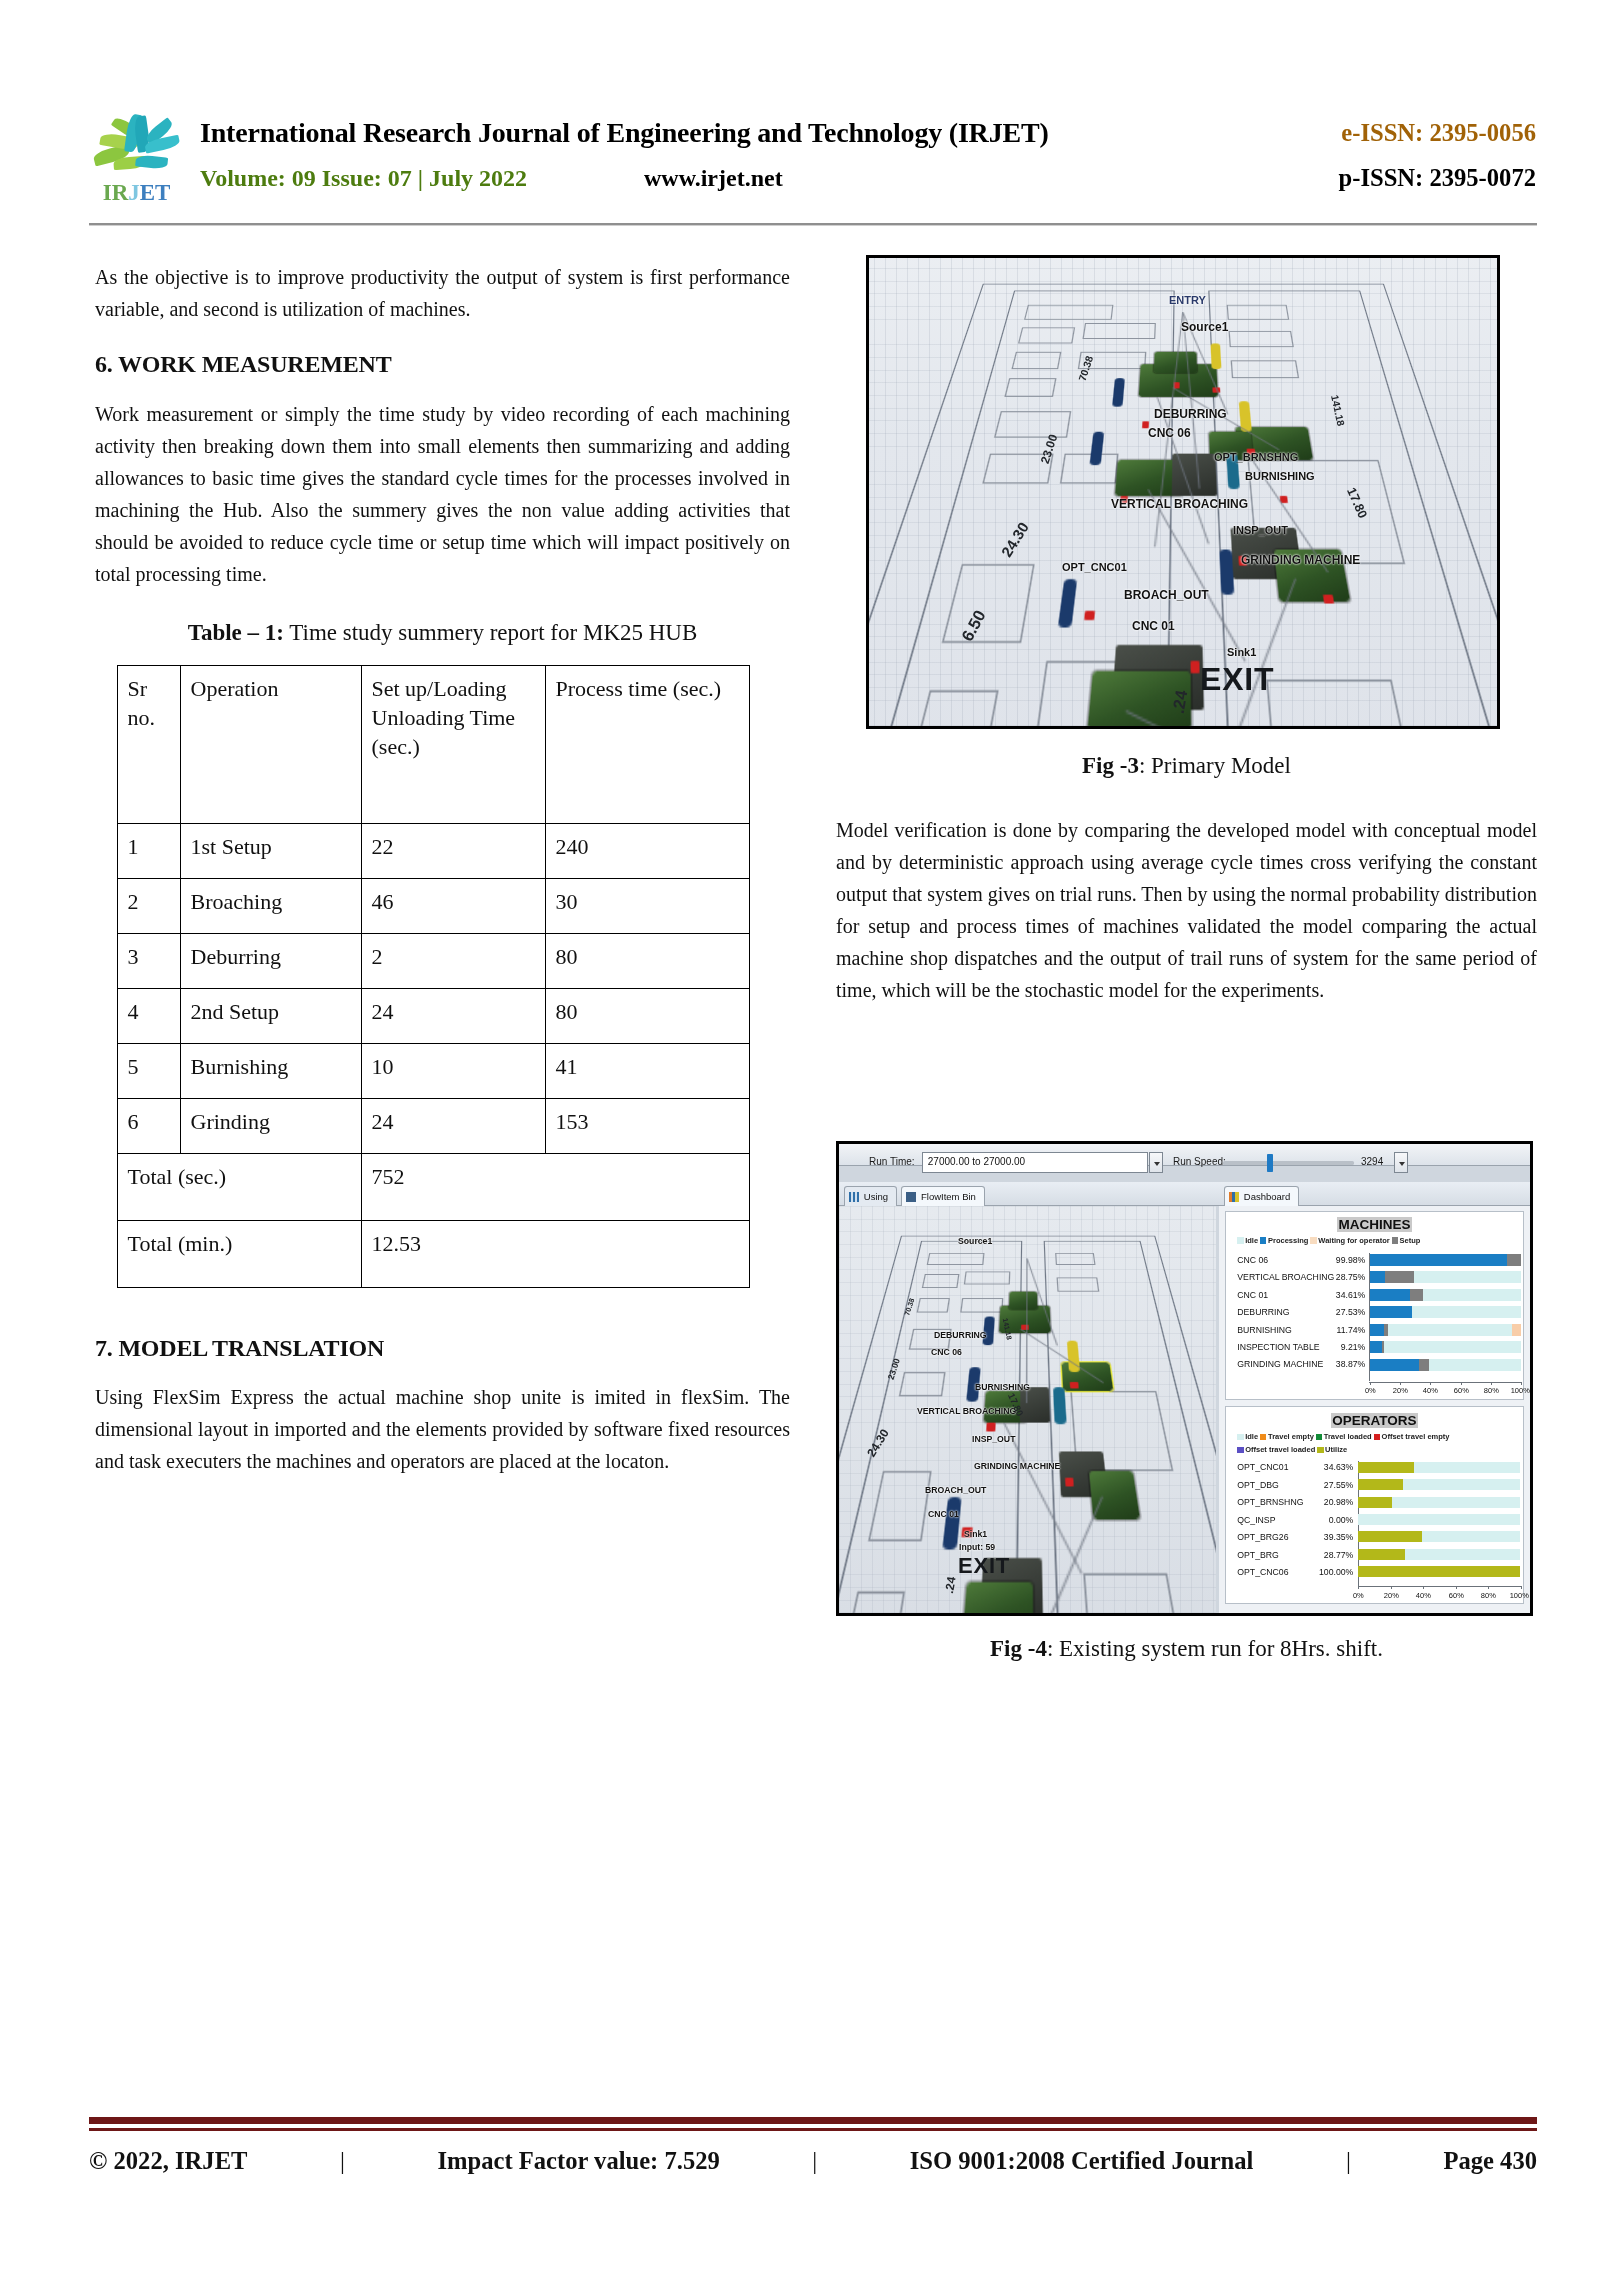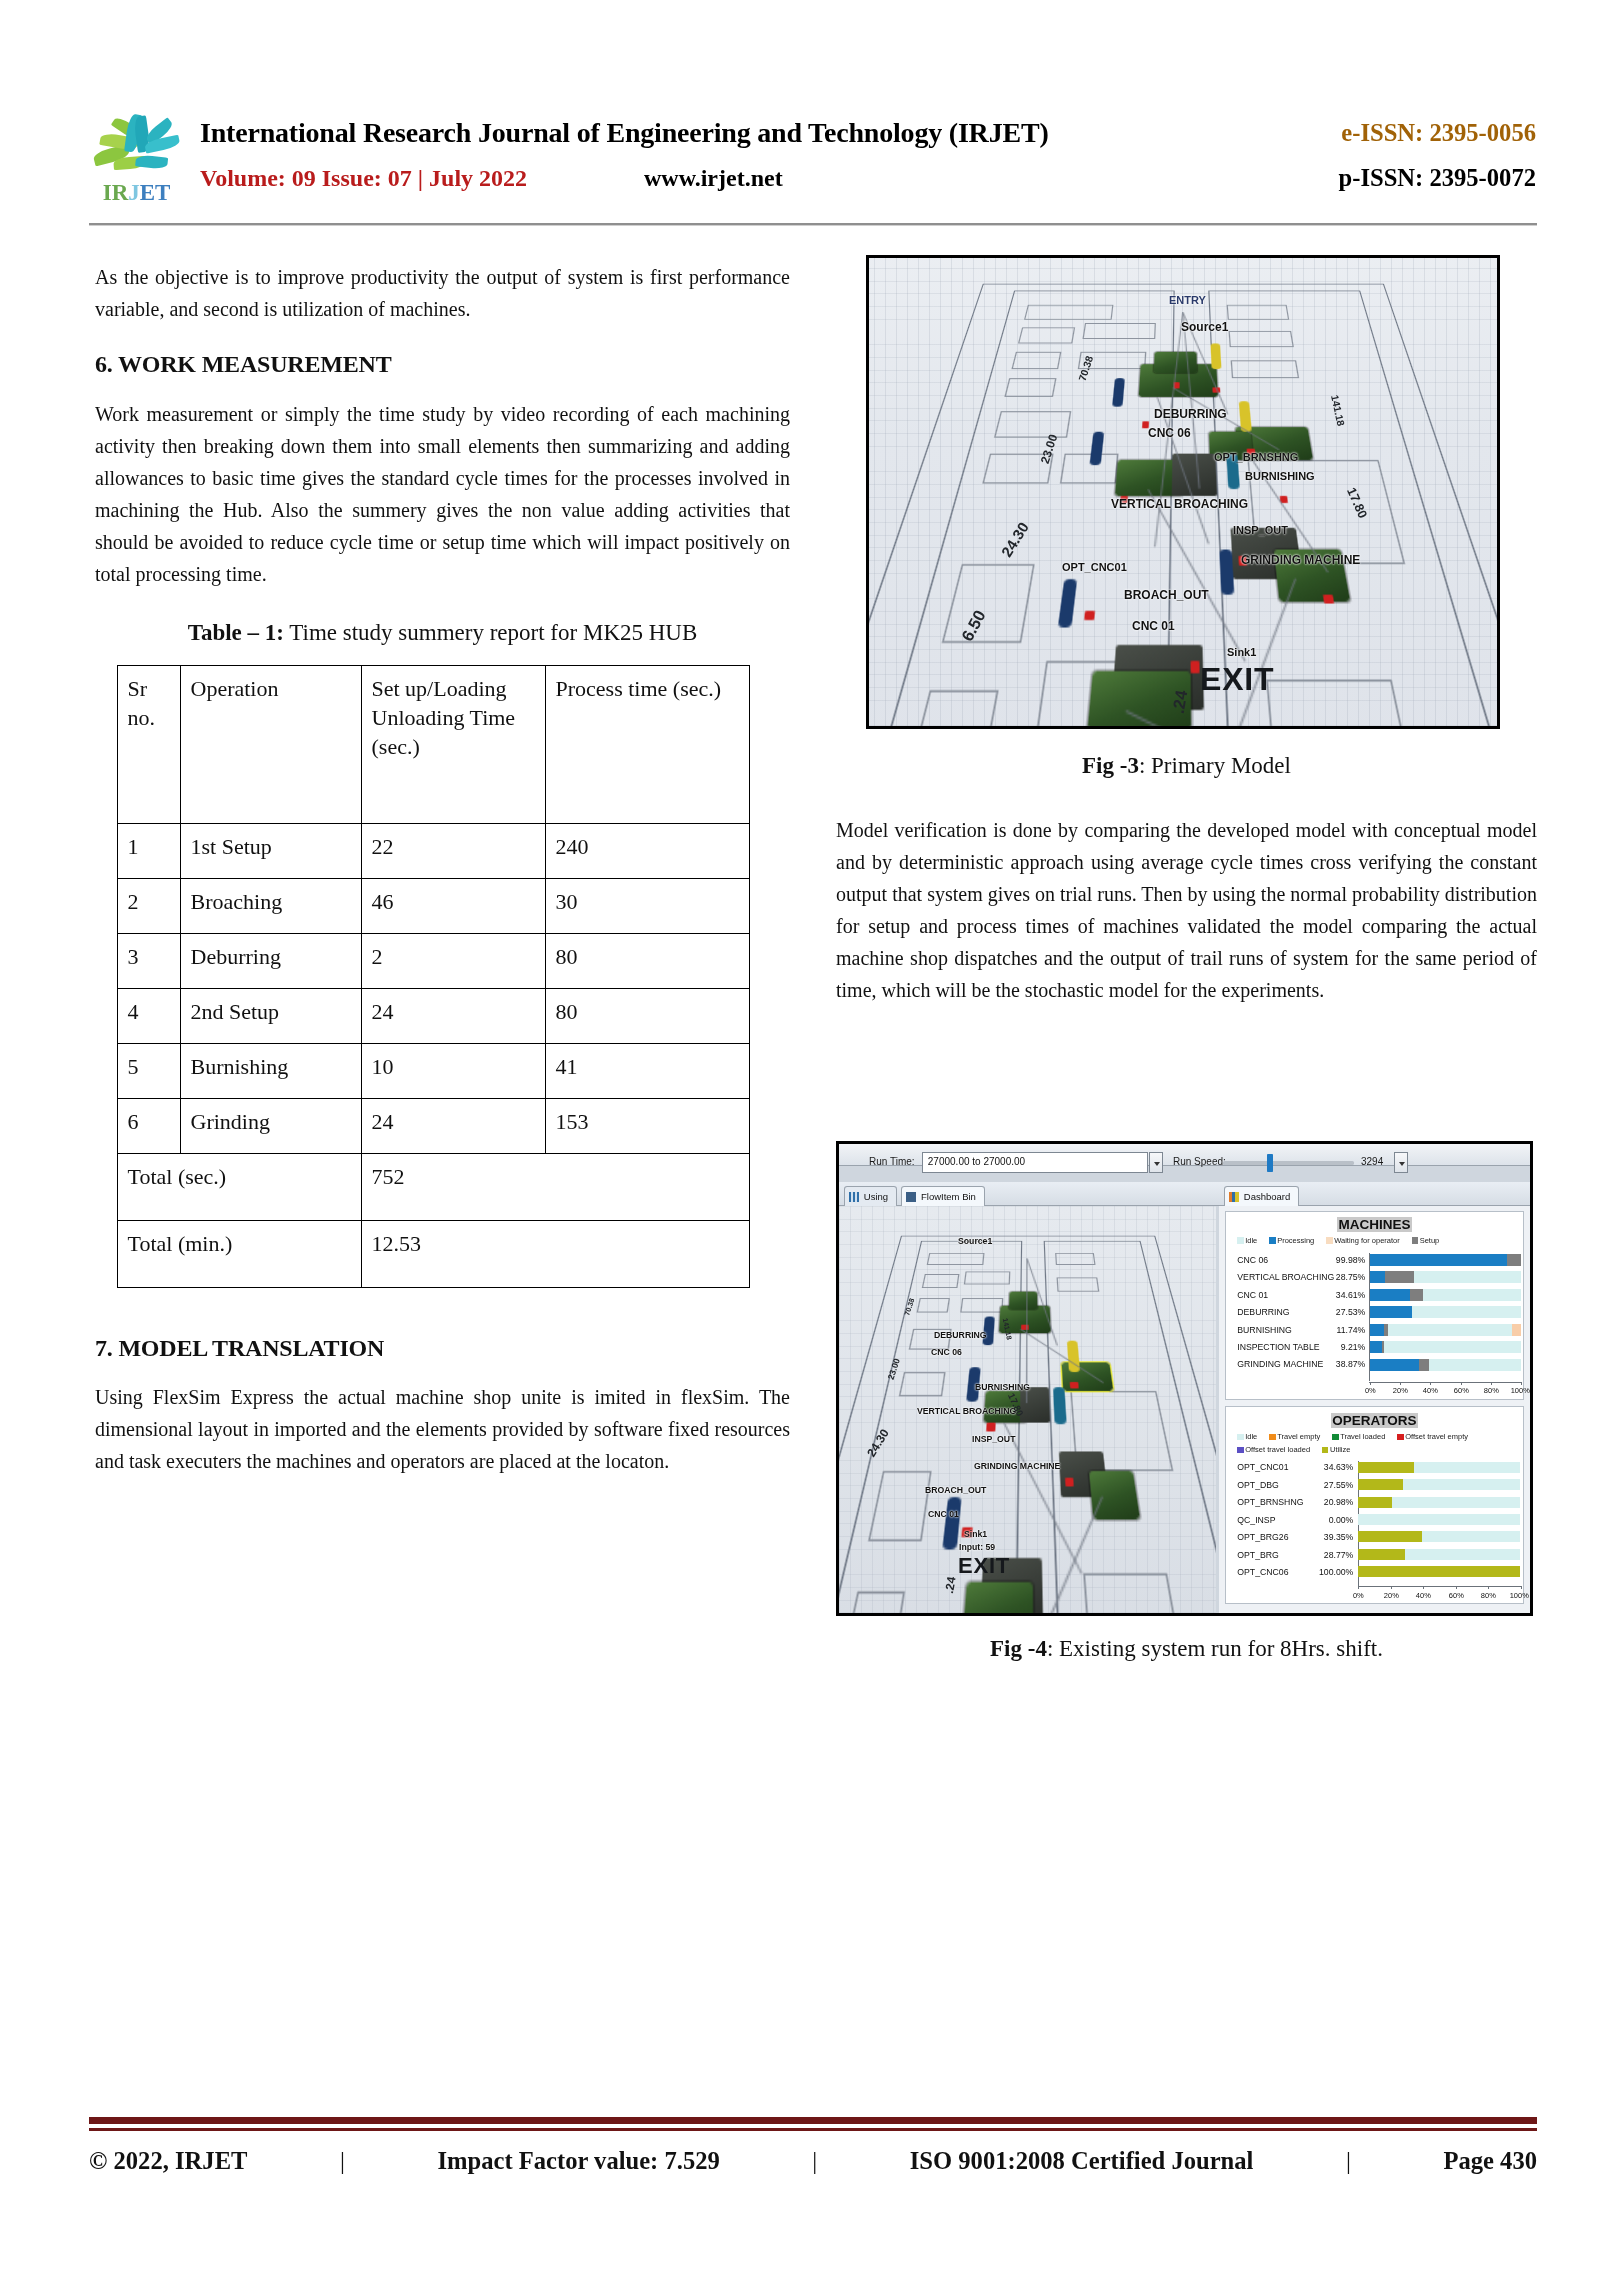--- a/index.html
+++ b/index.html
@@ -28,21 +28,21 @@
   .irjet-text .j  { color:#7ec6e0; }
   .irjet-text .et { color:#3d7fbf; }
 
   .hdr-title {
     position:absolute; left:111px; top:0px; width:919px; height:44px;
     font-size:28px; font-weight:700; color:#000; letter-spacing:-0.2px;
     white-space:nowrap; line-height:44px;
   }
   .hdr-sub {
     position:absolute; left:111px; top:49px; height:36px;
-    font-size:24px; font-weight:700; color:#b91c1c; line-height:36px; white-space:nowrap;
+    font-size:24px; font-weight:700; color:#4d7c0f; line-height:36px; white-space:nowrap;
   }
   .hdr-url {
     position:absolute; left:555px; top:49px; height:36px;
     font-size:24px; font-weight:700; color:#000; line-height:36px; white-space:nowrap;
   }
   .hdr-eissn {
     position:absolute; right:0; top:0px; height:44px;
     font-size:24.6px; font-weight:700; color:#a16207; line-height:44px; white-space:nowrap;
   }
   .hdr-pissn {
@@ -204,21 +204,21 @@
     position:absolute; left:0; right:0; text-align:center;
     font-family:"Liberation Sans", sans-serif; font-weight:700; font-size:13.5px;
     color:#101010; background:transparent;
   }
   .dash-title span { background:#c9c9c9; padding:0 1.6px; }
   .legend {
     position:absolute; font-family:"Liberation Sans", sans-serif; font-size:7.5px;
     color:#222; white-space:nowrap;
   }
   .lgsw { display:inline-block; width:6.3px; height:6.3px; margin-right:1.6px; vertical-align:-0.8px; }
-  .lgitem { margin-right:12px; display:inline-block; }
+  .lgitem { margin-right:2px; display:inline-block;font-weight:bold; }
   .rowlbl {
     position:absolute; font-family:"Liberation Sans", sans-serif; font-size:8.7px; color:#111;
     white-space:nowrap;
   }
   .rowval {
     position:absolute; font-family:"Liberation Sans", sans-serif; font-size:8.7px; color:#111;
     text-align:right; white-space:nowrap;
   }
   .barzone { position:absolute; }
   .seg { position:absolute; top:0; bottom:0; }

